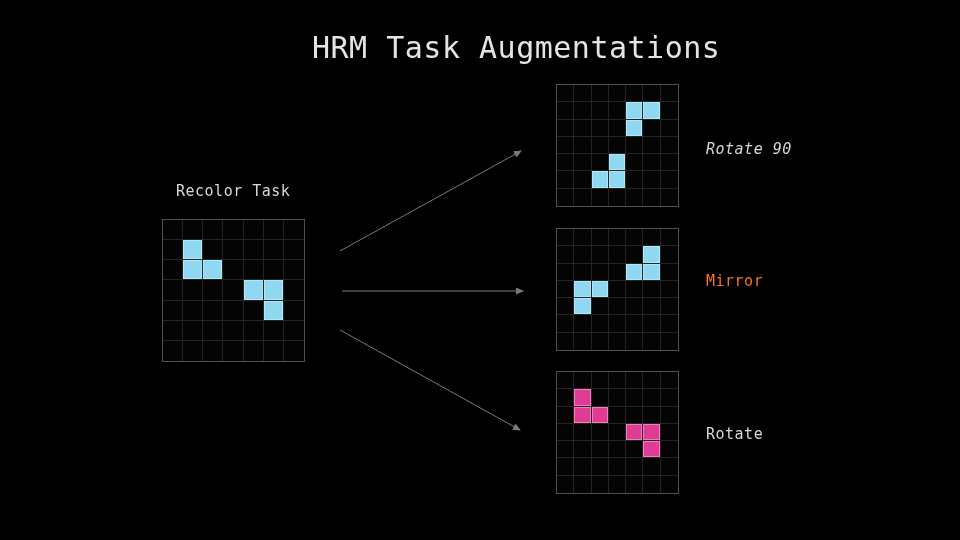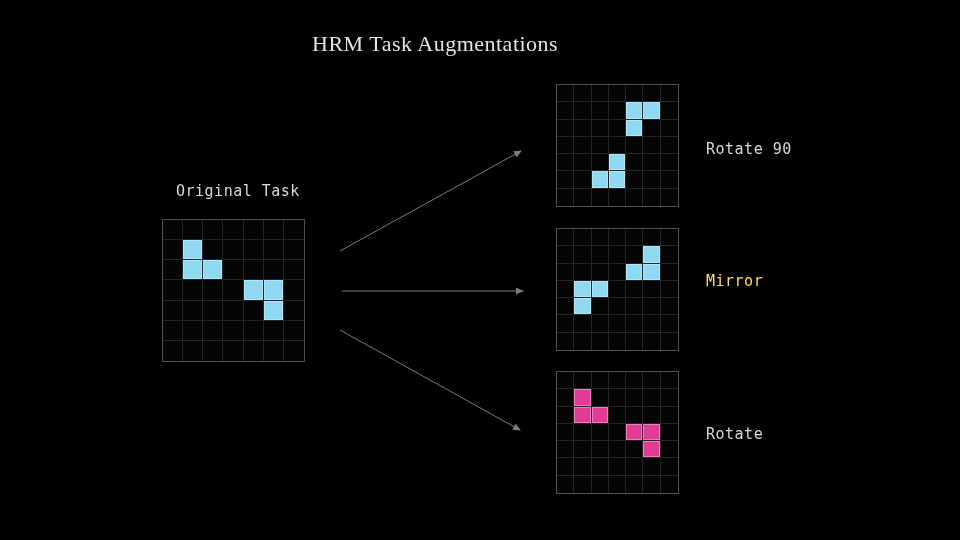--- a/index.html
+++ b/index.html
@@ -8,26 +8,25 @@
     width: 960px;
     height: 540px;
     background: #000;
     overflow: hidden;
     font-family: "DejaVu Sans Mono", "Liberation Mono", monospace;
   }
   .title {
     position: absolute;
     left: 312px;
     top: 33px;
-    font-size: 22px;
+    font-size: 30px;
     line-height: 1;
     letter-spacing: 0.5px;
     color: #e4e4e4;
     white-space: nowrap;
-    font-family: Liberation Serif, serif;
   }
   .side-label {
     position: absolute;
     left: 706px;
     font-size: 15px;
     line-height: 1;
     letter-spacing: 0.5px;
     color: #d8d8d8;
     white-space: nowrap;
   }
@@ -83,21 +82,21 @@
     <defs>
       <marker id="ah" markerWidth="9" markerHeight="9" refX="7" refY="3.5" orient="auto" markerUnits="userSpaceOnUse">
         <path id="ah-path" d="M0,0 L8,3.5 L0,7 z" fill="#7a7a7a"></path>
       </marker>
     </defs>
   <line x1="340" y1="251" x2="521" y2="151" stroke="#7a7a7a" stroke-width="1" marker-end="url(#ah)"></line>
       <line x1="342" y1="291" x2="523" y2="291" stroke="#7a7a7a" stroke-width="1" marker-end="url(#ah)"></line>
       <line x1="340" y1="330" x2="520" y2="430" stroke="#7a7a7a" stroke-width="1" marker-end="url(#ah)"></line>
     </svg>
 
-  <div class="orig-label" style="color: rgb(216, 216, 216);">Original Task</div>
+  <div class="orig-label" style="color: rgb(216, 216, 216);">Recolor Task</div>
 
   <div id="grid-original" class="grid" style="grid-template-columns: repeat(7, 1fr); grid-template-rows: repeat(7, 1fr); border-color: rgb(80, 80, 80);">
       <div class="cell" style="border-right-color: rgb(36, 36, 36); border-bottom-color: rgb(36, 36, 36);"></div>
       <div class="cell" style="border-right-color: rgb(36, 36, 36); border-bottom-color: rgb(36, 36, 36);"></div>
       <div class="cell" style="border-right-color: rgb(36, 36, 36); border-bottom-color: rgb(36, 36, 36);"></div>
       <div class="cell" style="border-right-color: rgb(36, 36, 36); border-bottom-color: rgb(36, 36, 36);"></div>
       <div class="cell" style="border-right-color: rgb(36, 36, 36); border-bottom-color: rgb(36, 36, 36);"></div>
       <div class="cell" style="border-right-color: rgb(36, 36, 36); border-bottom-color: rgb(36, 36, 36);"></div>
       <div class="cell last-col" style="border-right-color: rgb(36, 36, 36); border-bottom-color: rgb(36, 36, 36);"></div>
       <div class="cell" style="border-right-color: rgb(36, 36, 36); border-bottom-color: rgb(36, 36, 36);"></div>
@@ -188,21 +187,21 @@
       <div class="cell" style="border-right-color: rgb(36, 36, 36); border-bottom-color: rgb(36, 36, 36);"></div>
       <div class="cell last-col" style="border-right-color: rgb(36, 36, 36); border-bottom-color: rgb(36, 36, 36);"></div>
       <div class="cell last-row" style="border-right-color: rgb(36, 36, 36); border-bottom-color: rgb(36, 36, 36);"></div>
       <div class="cell last-row" style="border-right-color: rgb(36, 36, 36); border-bottom-color: rgb(36, 36, 36);"></div>
       <div class="cell last-row" style="border-right-color: rgb(36, 36, 36); border-bottom-color: rgb(36, 36, 36);"></div>
       <div class="cell last-row" style="border-right-color: rgb(36, 36, 36); border-bottom-color: rgb(36, 36, 36);"></div>
       <div class="cell last-row" style="border-right-color: rgb(36, 36, 36); border-bottom-color: rgb(36, 36, 36);"></div>
       <div class="cell last-row" style="border-right-color: rgb(36, 36, 36); border-bottom-color: rgb(36, 36, 36);"></div>
       <div class="cell last-col last-row" style="border-right-color: rgb(36, 36, 36); border-bottom-color: rgb(36, 36, 36);"></div>
     </div>
-  <div id="label-rotate" class="side-label" style="color: rgb(216, 216, 216);">Rotate 90</div>
+  <div id="label-rotate" class="side-label" style="color: rgb(216, 216, 216); font-style: italic;">Rotate 90</div>
 
   <div id="grid-mirror" class="grid" style="grid-template-columns: repeat(7, 1fr); grid-template-rows: repeat(7, 1fr); border-color: rgb(80, 80, 80);">
       <div class="cell" style="border-right-color: rgb(36, 36, 36); border-bottom-color: rgb(36, 36, 36);"></div>
       <div class="cell" style="border-right-color: rgb(36, 36, 36); border-bottom-color: rgb(36, 36, 36);"></div>
       <div class="cell" style="border-right-color: rgb(36, 36, 36); border-bottom-color: rgb(36, 36, 36);"></div>
       <div class="cell" style="border-right-color: rgb(36, 36, 36); border-bottom-color: rgb(36, 36, 36);"></div>
       <div class="cell" style="border-right-color: rgb(36, 36, 36); border-bottom-color: rgb(36, 36, 36);"></div>
       <div class="cell" style="border-right-color: rgb(36, 36, 36); border-bottom-color: rgb(36, 36, 36);"></div>
       <div class="cell last-col" style="border-right-color: rgb(36, 36, 36); border-bottom-color: rgb(36, 36, 36);"></div>
       <div class="cell" style="border-right-color: rgb(36, 36, 36); border-bottom-color: rgb(36, 36, 36);"></div>
@@ -241,21 +240,21 @@
       <div class="cell" style="border-right-color: rgb(36, 36, 36); border-bottom-color: rgb(36, 36, 36);"></div>
       <div class="cell last-col" style="border-right-color: rgb(36, 36, 36); border-bottom-color: rgb(36, 36, 36);"></div>
       <div class="cell last-row" style="border-right-color: rgb(36, 36, 36); border-bottom-color: rgb(36, 36, 36);"></div>
       <div class="cell last-row" style="border-right-color: rgb(36, 36, 36); border-bottom-color: rgb(36, 36, 36);"></div>
       <div class="cell last-row" style="border-right-color: rgb(36, 36, 36); border-bottom-color: rgb(36, 36, 36);"></div>
       <div class="cell last-row" style="border-right-color: rgb(36, 36, 36); border-bottom-color: rgb(36, 36, 36);"></div>
       <div class="cell last-row" style="border-right-color: rgb(36, 36, 36); border-bottom-color: rgb(36, 36, 36);"></div>
       <div class="cell last-row" style="border-right-color: rgb(36, 36, 36); border-bottom-color: rgb(36, 36, 36);"></div>
       <div class="cell last-col last-row" style="border-right-color: rgb(36, 36, 36); border-bottom-color: rgb(36, 36, 36);"></div>
     </div>
-  <div id="label-mirror" class="side-label" style="color: #fde047;">Mirror</div>
+  <div id="label-mirror" class="side-label" style="color: #f97316;">Mirror</div>
 
   <div id="grid-recolor" class="grid" style="grid-template-columns: repeat(7, 1fr); grid-template-rows: repeat(7, 1fr); border-color: rgb(80, 80, 80);">
       <div class="cell" style="border-right-color: rgb(36, 36, 36); border-bottom-color: rgb(36, 36, 36);"></div>
       <div class="cell" style="border-right-color: rgb(36, 36, 36); border-bottom-color: rgb(36, 36, 36);"></div>
       <div class="cell" style="border-right-color: rgb(36, 36, 36); border-bottom-color: rgb(36, 36, 36);"></div>
       <div class="cell" style="border-right-color: rgb(36, 36, 36); border-bottom-color: rgb(36, 36, 36);"></div>
       <div class="cell" style="border-right-color: rgb(36, 36, 36); border-bottom-color: rgb(36, 36, 36);"></div>
       <div class="cell" style="border-right-color: rgb(36, 36, 36); border-bottom-color: rgb(36, 36, 36);"></div>
       <div class="cell last-col" style="border-right-color: rgb(36, 36, 36); border-bottom-color: rgb(36, 36, 36);"></div>
       <div class="cell" style="border-right-color: rgb(36, 36, 36); border-bottom-color: rgb(36, 36, 36);"></div>

